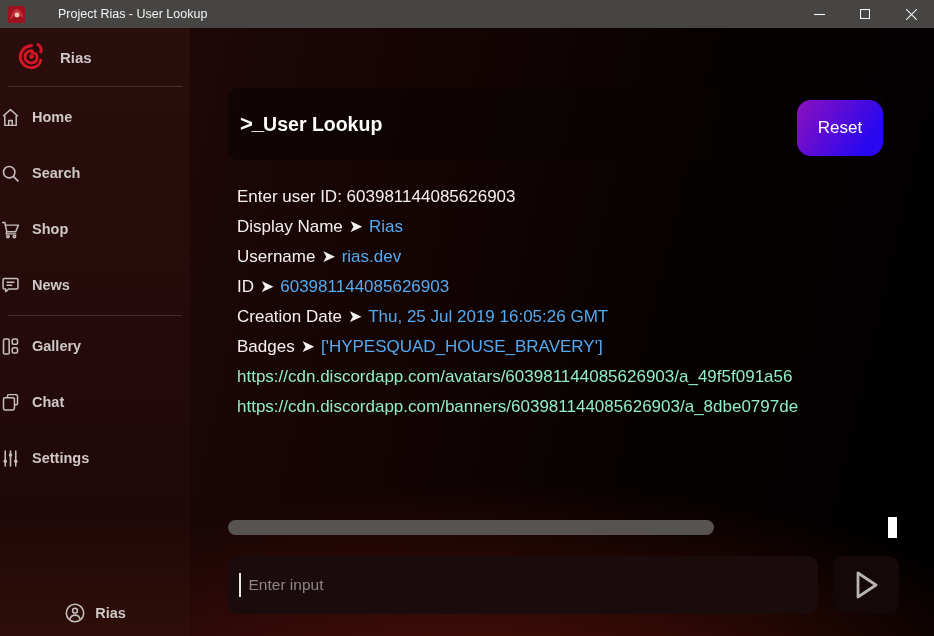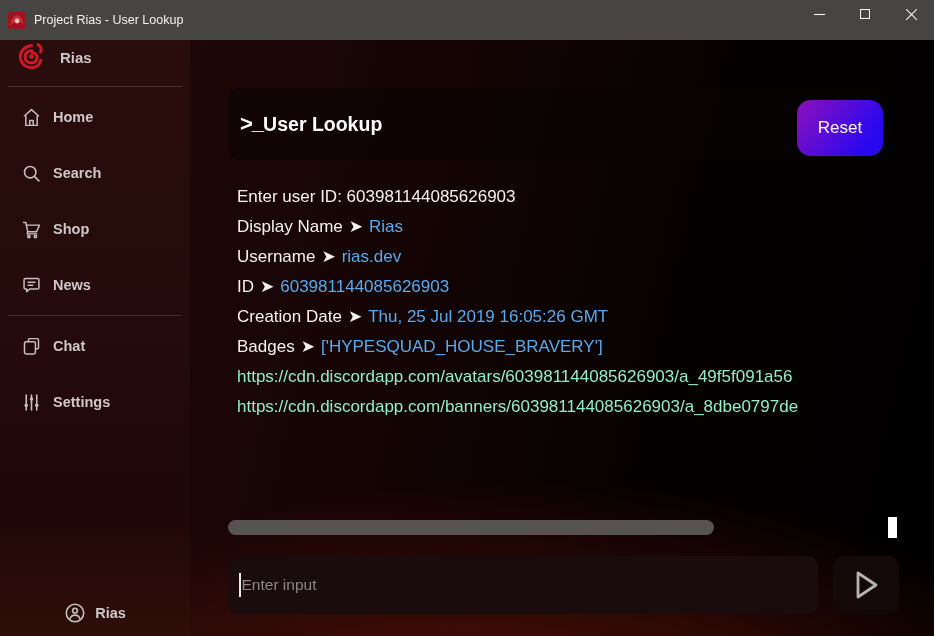--- a/index.html
+++ b/index.html
@@ -3,40 +3,40 @@
 <meta charset="utf-8">
 <style>
   html,body{margin:0;padding:0;background:#000;}
   *{box-sizing:border-box;}
   .window{
     position:relative;width:934px;height:636px;overflow:hidden;
     font-family:"Liberation Sans",sans-serif;color:#f2eeee;background:#000;
   }
   
   .titlebar{
-    position:absolute;top:0;left:0;width:934px;height:40px;
-    background:#464543;display:flex;align-items:center;z-index:30;
+    position:absolute;top:0;left:0;width:934px;height:28px;
+    background:#464543;display:flex;align-items:center;z-index:30;gap:24px;
   }
   .titlebar .app-icon{width:17px;height:17px;margin-left:8px;border-radius:2px;overflow:hidden;flex:none;}
   .titlebar .title-text{margin-left:9px;font-size:12.5px;color:#f2f2f2;}
   .win-btns{position:absolute;right:0;top:0;height:28px;display:flex;}
   .win-btn{width:46px;height:28px;display:flex;align-items:center;justify-content:center;cursor:default;}
   .win-btn svg{display:block;}
   
   .sidebar{
     position:absolute;top:28px;left:0;width:190px;height:608px;
     background:linear-gradient(180deg,#2a0d0d 0%,#240a0a 55%,#200808 80%,#2e0e08 100%);
     z-index:20;
   }
   .logo-row{display:flex;align-items:center;height:58px;padding-left:13px;}
   .logo-mark{width:37px;height:37px;flex:none;}
   .logo-label{margin-left:10px;font-size:15px;font-weight:700;color:#ccc5c8;}
   .side-divider{height:1px;background:rgba(255,255,255,0.14);margin:0 8px;}
   .nav{padding:2px 0;}
-  .nav-item{display:flex;align-items:center;height:56px;padding-left:21px;cursor:pointer;text-align:right;}
+  .nav-item{display:flex;align-items:center;height:56px;cursor:pointer;text-align:right;}
   .nav-item .icon{width:21px;height:21px;color:#c6bfbf;flex:none;}
   .nav-item .icon svg{width:21px;height:21px;display:block;}
   .nav-label{margin-left:11px;font-size:14.5px;font-weight:600;color:#cfc8c8;}
   .side-footer{position:absolute;bottom:12px;left:0;width:190px;display:flex;align-items:center;justify-content:center;}
   .side-footer .icon{width:22px;height:22px;color:#c6bfbf;}
   .side-footer .icon svg{width:22px;height:22px;display:block;}
   .side-footer .user-label{margin-left:9px;font-size:14.5px;font-weight:600;color:#cfc8c8;}
   
   .main{
     position:absolute;top:28px;left:190px;width:744px;height:608px;
@@ -76,21 +76,21 @@
     position:absolute;left:698px;top:489px;width:9px;height:21px;background:#fff;cursor:pointer;
   }
   
   .input-box{
     position:absolute;left:38px;top:528px;width:590px;height:58px;border-radius:10px;
     background:#1a0c0c;display:flex;align-items:center;overflow:hidden;
   }
   .input-caret{width:1.5px;height:24px;background:#e8e8e8;margin-left:11px;flex:none;}
   .input-field{
     flex:1;height:100%;background:transparent;border:none;outline:none;
-    color:#e8e2e2;font-size:15.5px;font-family:inherit;padding:0 4px 0 1px;
+    color:#e8e2e2;font-size:15.5px;font-family:inherit;padding:0 4px 0 8px;
   }
   .input-field::placeholder{color:#8f8585;}
   .send-btn{
     position:absolute;left:643px;top:528px;width:66px;height:58px;border-radius:10px;
     background:#150808;border:none;display:flex;align-items:center;justify-content:center;cursor:pointer;
   }
   .send-btn svg{display:block;}
 </style>
 </head>
 <body>
@@ -180,20 +180,30 @@
               <line x1="7.5" y1="11.7" x2="14" y2="11.7"></line>
             </svg>
           </span>
           <span class="nav-label">News</span>
         </div>
       </div>
     <div class="side-divider"></div>
     <div class="nav" id="nav-secondary">
         <div class="nav-item">
           <span class="icon">
+            <svg viewBox="0 0 24 24" fill="none" stroke="currentColor" stroke-width="1.8">
+              <rect x="4" y="3.5" width="6.5" height="17" rx="1.5"></rect>
+              <rect x="14" y="3.5" width="6" height="6" rx="1.5"></rect>
+              <rect x="14" y="13.5" width="6" height="6" rx="1.5"></rect>
+            </svg>
+          </span>
+          <span class="nav-label">Gallery</span>
+        </div>
+        <div class="nav-item">
+          <span class="icon">
             <svg viewBox="0 0 24 24" fill="none" stroke="currentColor" stroke-width="1.7" stroke-linejoin="round">
               <path d="M8.5 6.5v-2A1.5 1.5 0 0 1 10 3h8.5A1.5 1.5 0 0 1 20 4.5V13a1.5 1.5 0 0 1-1.5 1.5h-2"></path>
               <rect x="4" y="6.5" width="12.5" height="14" rx="1.8"></rect>
             </svg>
           </span>
           <span class="nav-label">Chat</span>
         </div>
         <div class="nav-item">
           <span class="icon">
             <svg viewBox="0 0 24 24" fill="none" stroke="currentColor" stroke-width="1.8" stroke-linecap="round">

